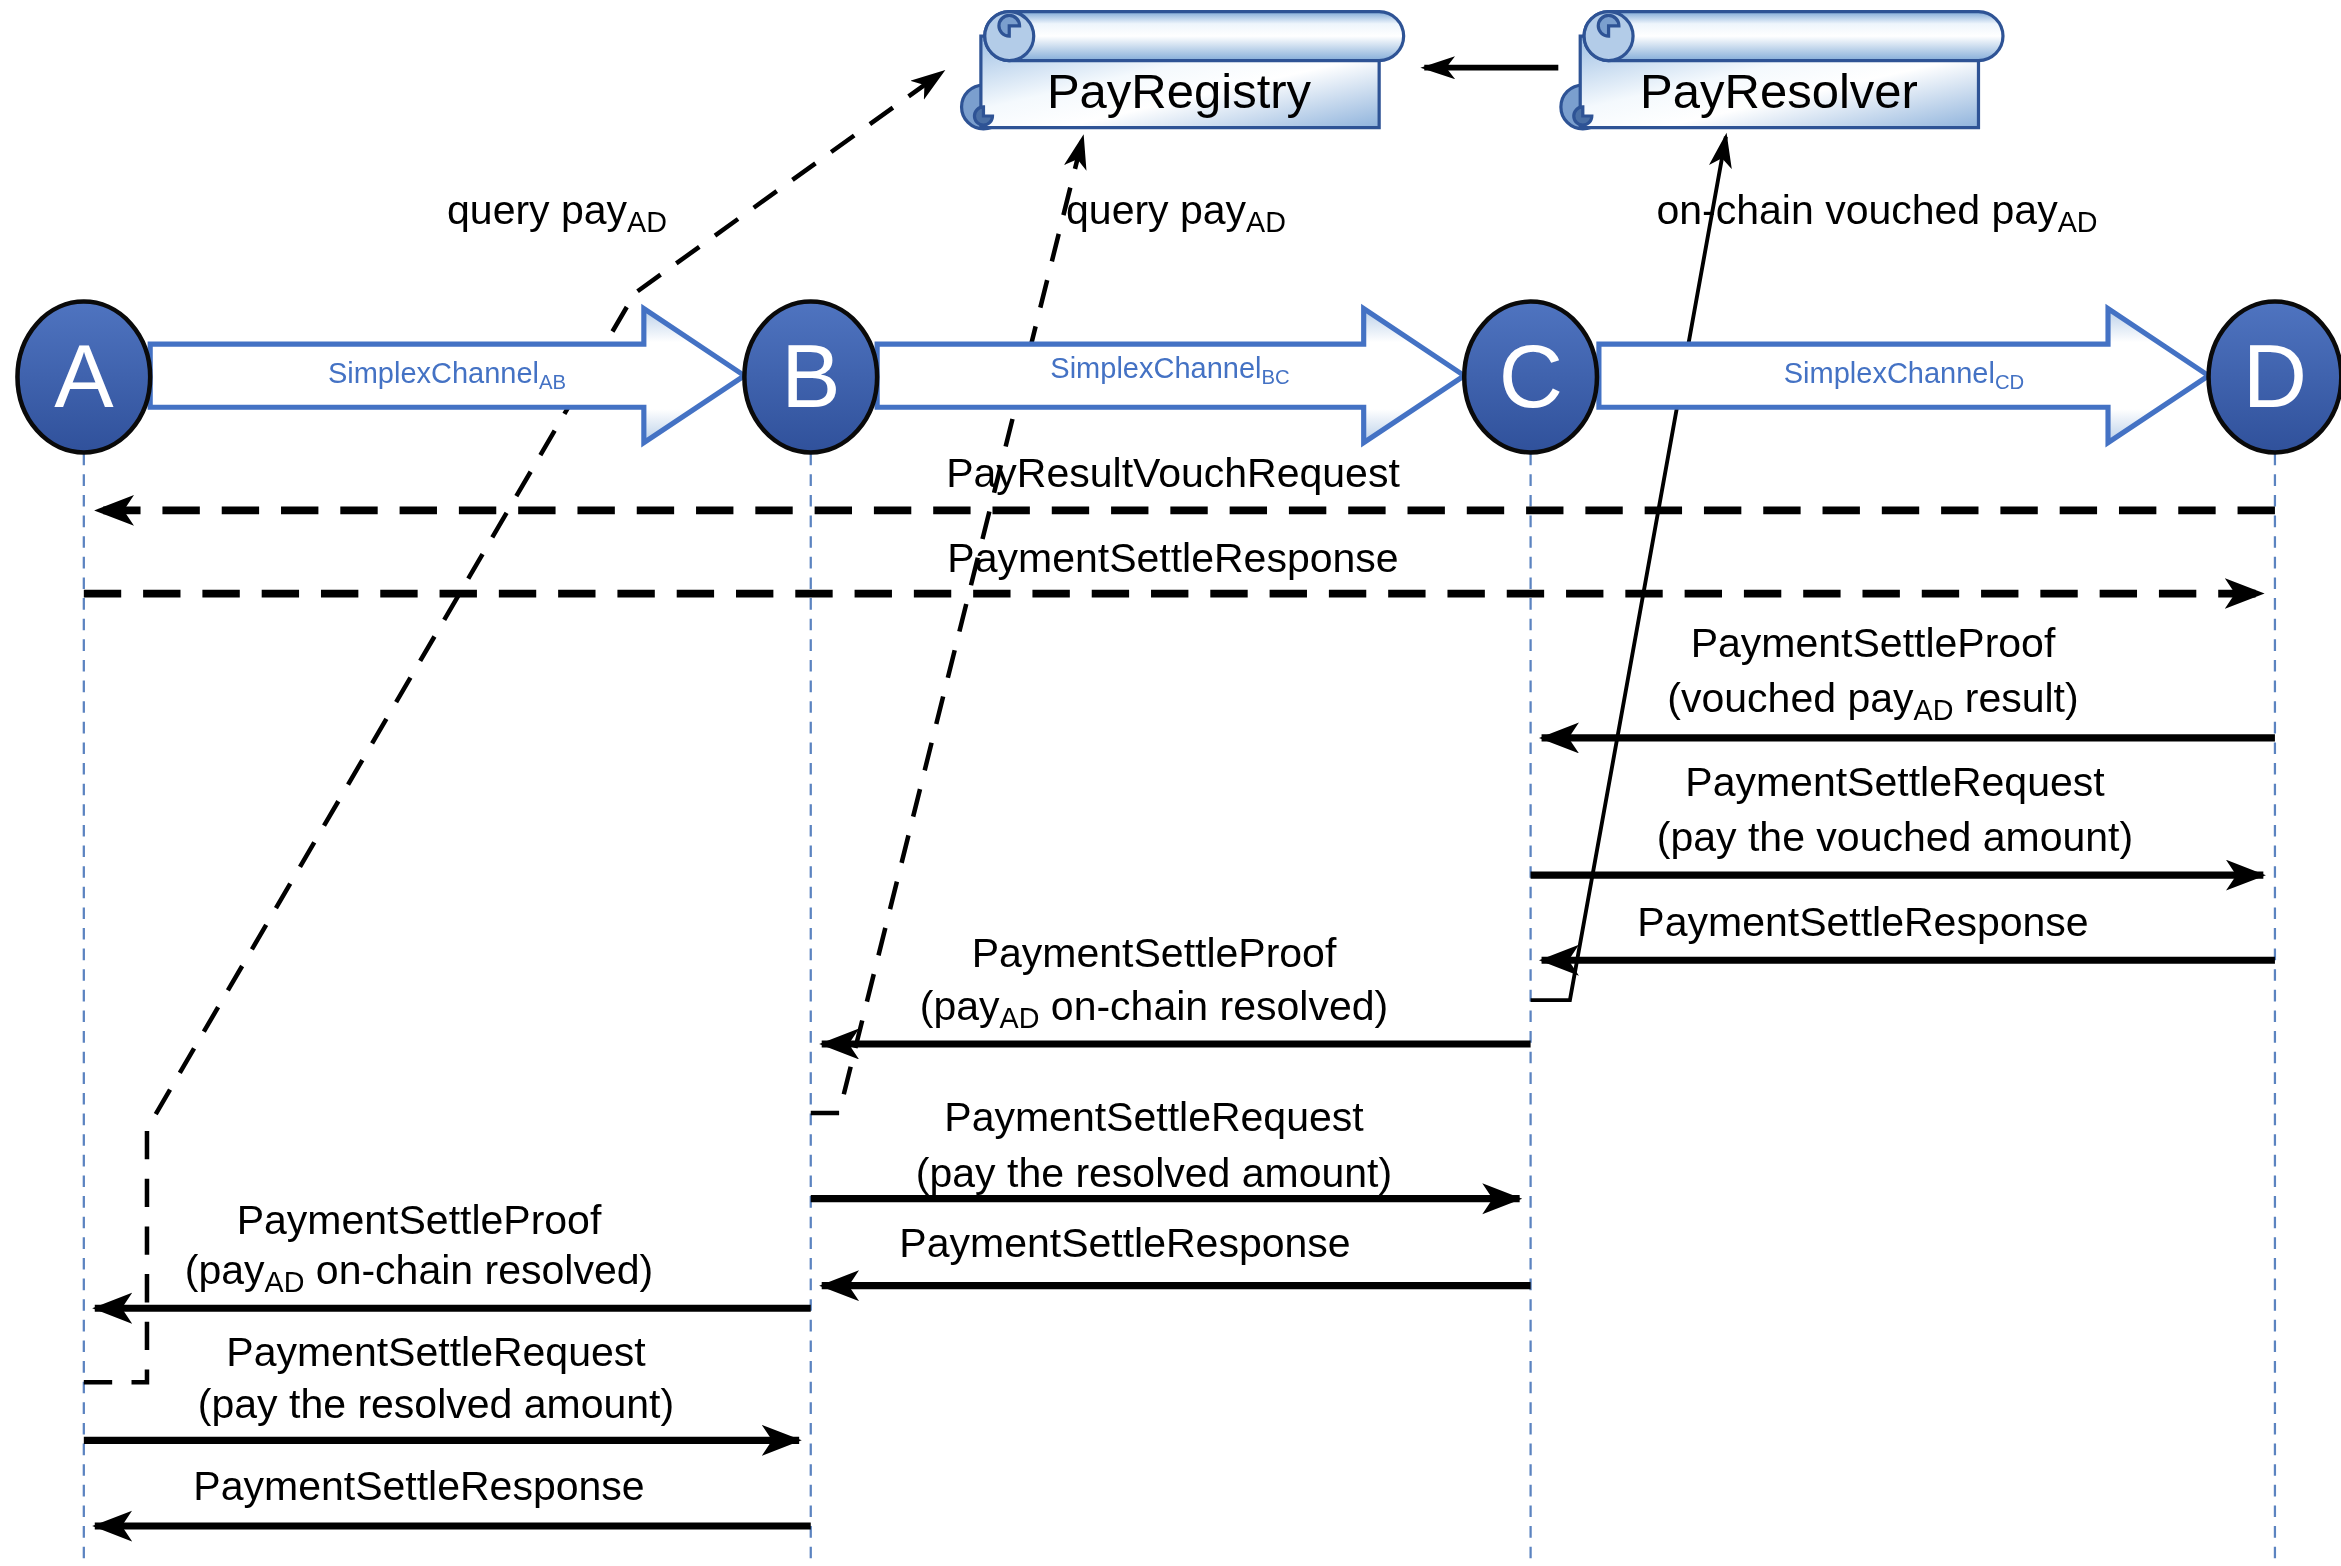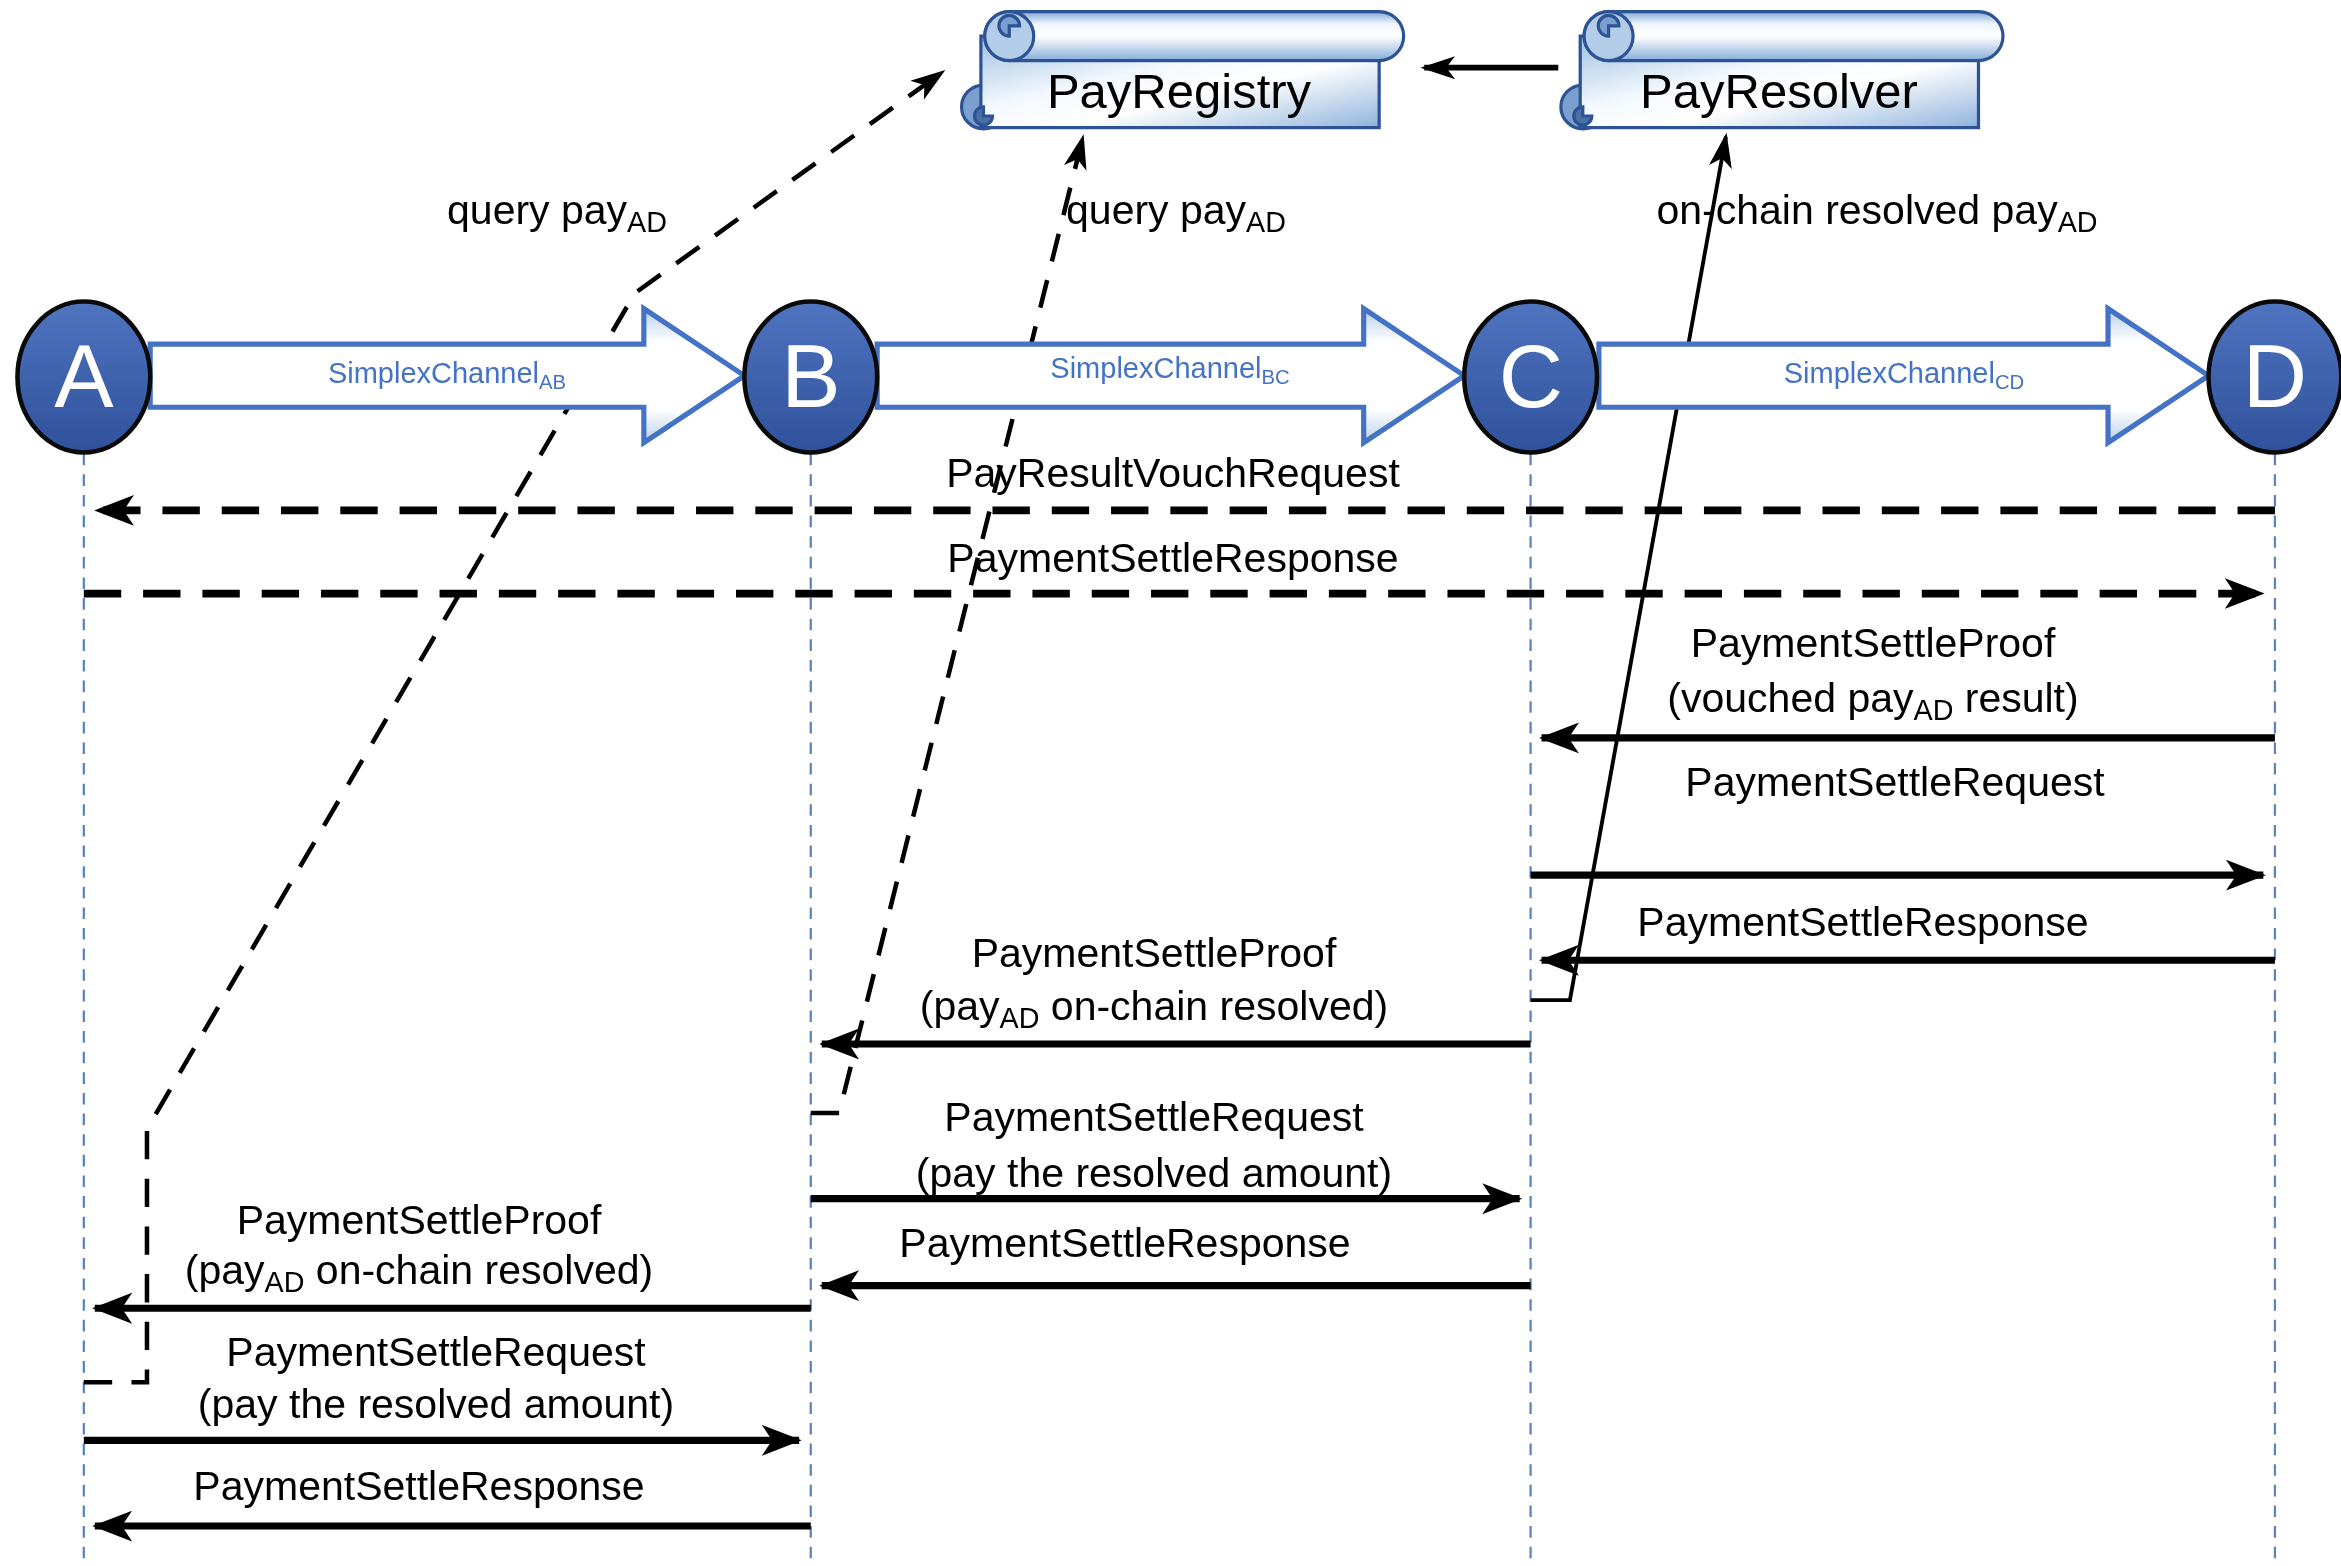--- a/index.html
+++ b/index.html
@@ -113,21 +113,21 @@
 <div class="lbl scroll-title" style="left:1179px;top:92px">PayRegistry</div>
 <div class="lbl scroll-title" style="left:1779px;top:92px">PayResolver</div>
 
 <div class="lbl" style="left:557px;top:213px">
   <span>query pay</span><span class="s">AD</span>
 </div>
 <div class="lbl" style="left:1176px;top:213px">
   <span>query pay</span><span class="s">AD</span>
 </div>
 <div class="lbl" style="left:1877px;top:213px">
-  <span>on-chain resolved pay</span><span class="s">AD</span>
+  <span>on-chain vouched pay</span><span class="s">AD</span>
 </div>
 
 <div class="lbl node-letter" style="left:84px;top:377px">A</div>
 <div class="lbl node-letter" style="left:811px;top:377px">B</div>
 <div class="lbl node-letter" style="left:1531px;top:377px">C</div>
 <div class="lbl node-letter" style="left:2275px;top:377px">D</div>
 
 <div class="lbl ch" style="left:447px;top:376px">
   <span>SimplexChannel</span><span class="s">AB</span>
 </div>
@@ -139,20 +139,21 @@
 <div class="lbl ch" style="left:1904px;top:376px">
   <span>SimplexChannel</span><span class="s">CD</span>
 </div>
 <div class="lbl" style="left:1173px;top:559px">PaymentSettleResponse</div>
 
 <div class="lbl" style="left:1873px;top:644px">PaymentSettleProof</div>
 <div class="lbl" style="left:1873px;top:701px">
   <span>(vouched pay</span><span class="s">AD</span><span> result)</span>
 </div>
 <div class="lbl" style="left:1895px;top:783px">PaymentSettleRequest</div>
+<div class="lbl" style="left:1895px;top:838px">(pay the vouched amount)</div>
 <div class="lbl" style="left:1863px;top:923px">PaymentSettleResponse</div>
 
 <div class="lbl" style="left:1154px;top:954px">PaymentSettleProof</div>
 <div class="lbl" style="left:1154px;top:1009px">
   <span>(pay</span><span class="s">AD</span><span> on-chain resolved)</span>
 </div>
 <div class="lbl" style="left:1154px;top:1118px">PaymentSettleRequest</div>
 <div class="lbl" style="left:1154px;top:1174px">(pay the resolved amount)</div>
 <div class="lbl" style="left:1125px;top:1244px">PaymentSettleResponse</div>
 

